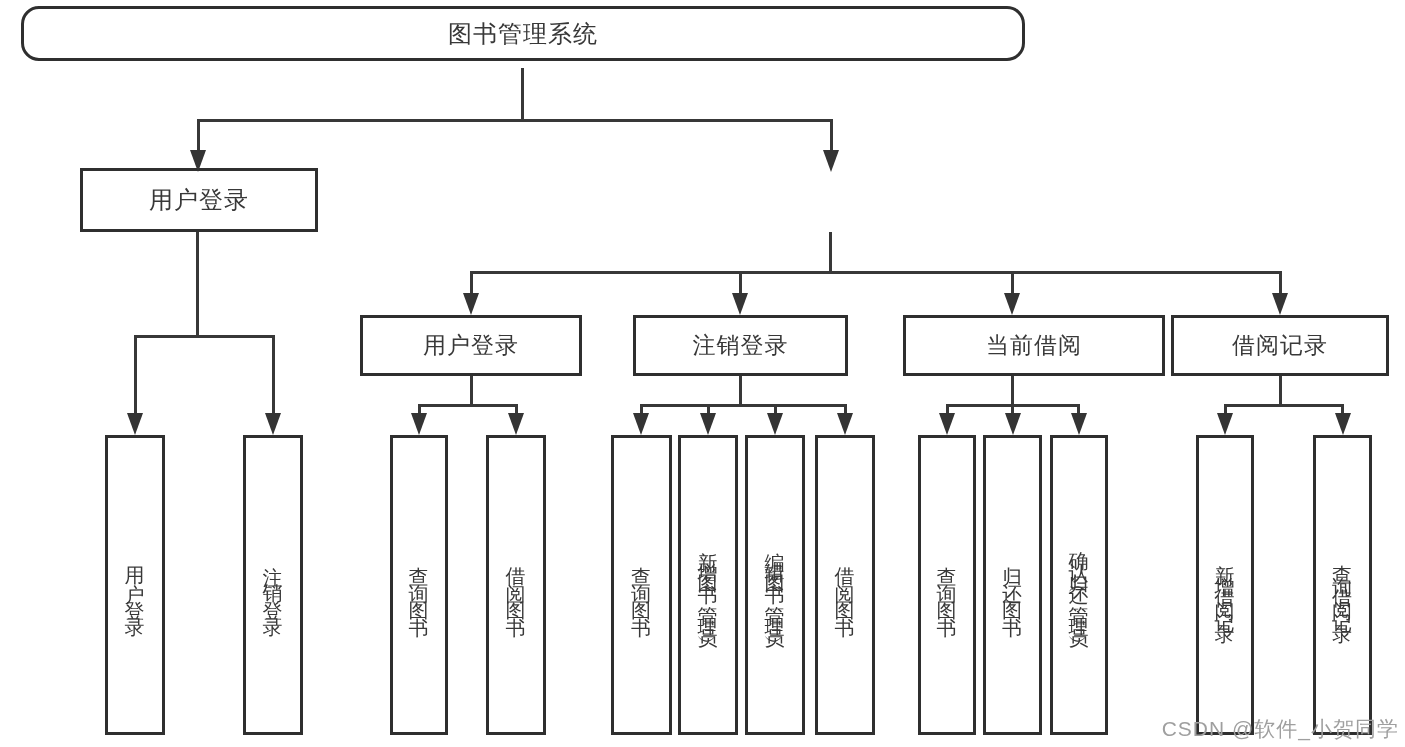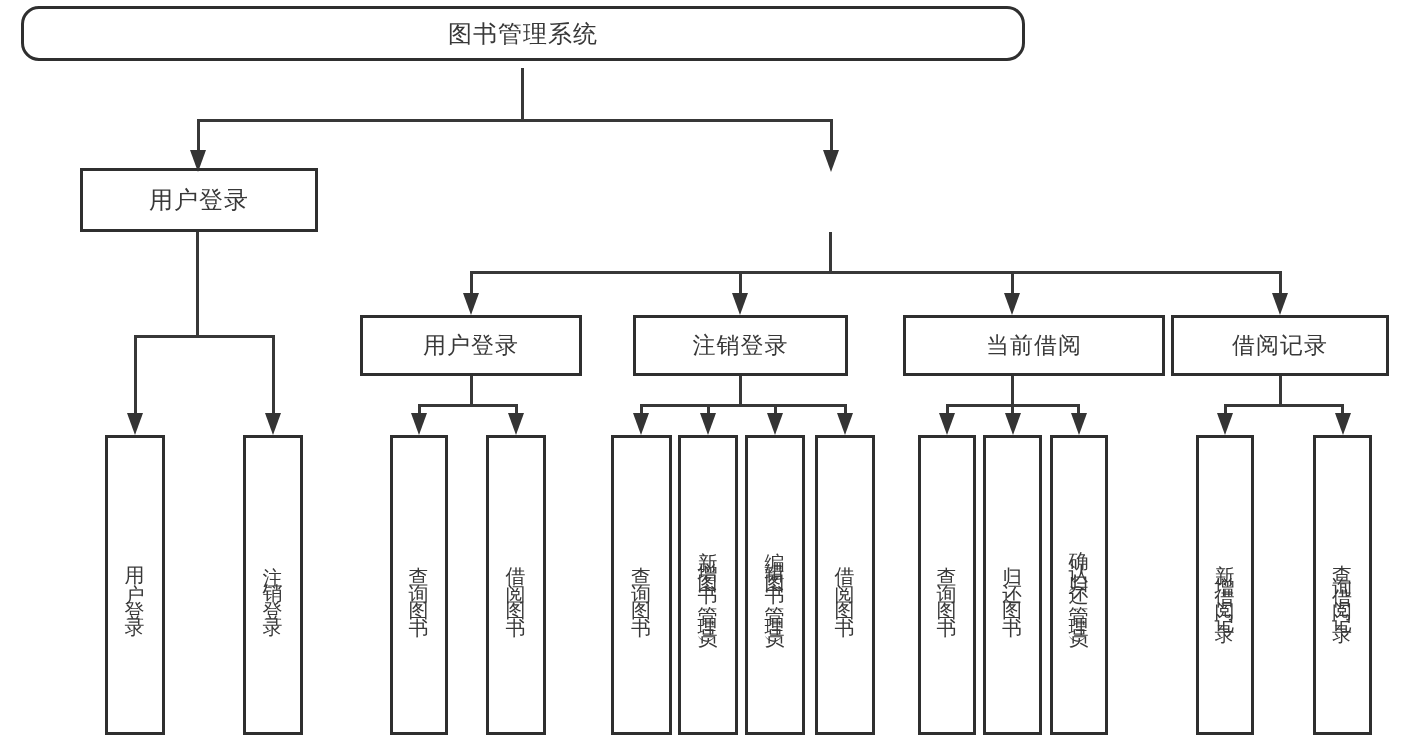--- a/index.html
+++ b/index.html
@@ -155,14 +155,15 @@
   <div class="ar" style="left:1005px;top:413px;"></div>
   <div class="ar" style="left:1071px;top:413px;"></div>
 
   <div class="vl" style="left:1279px;top:376px;height:31px;"></div>
   <div class="hl" style="left:1224px;top:404px;width:120px;"></div>
   <div class="vl" style="left:1224px;top:404px;height:11px;"></div>
   <div class="vl" style="left:1341px;top:404px;height:11px;"></div>
   <div class="ar" style="left:1217px;top:413px;"></div>
   <div class="ar" style="left:1335px;top:413px;"></div>
 
+  <div class="watermark">CSDN @软件_小贺同学</div>
 
 </div>
 
 </body></html>

